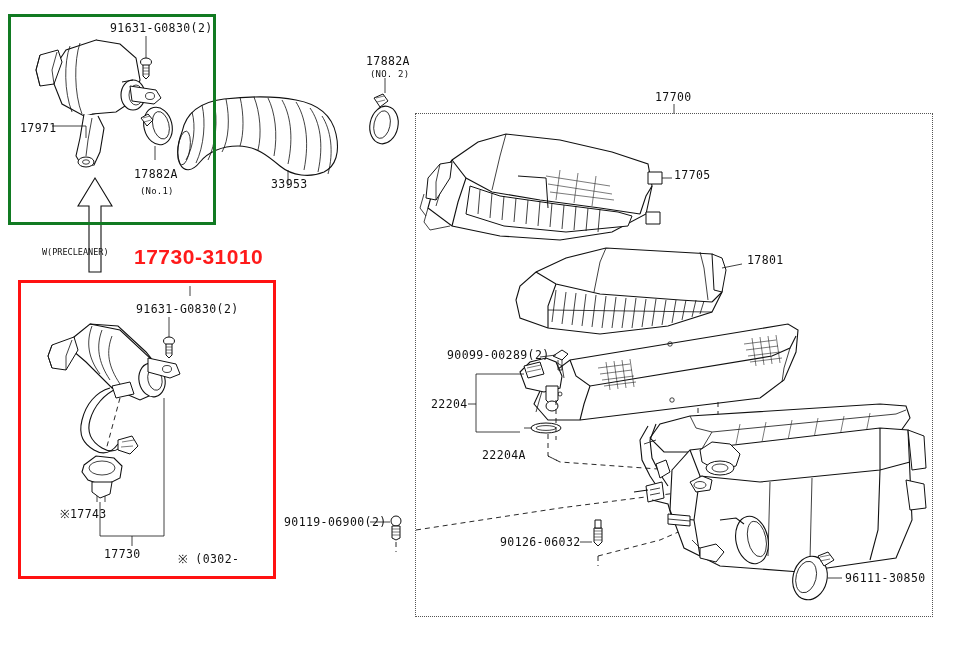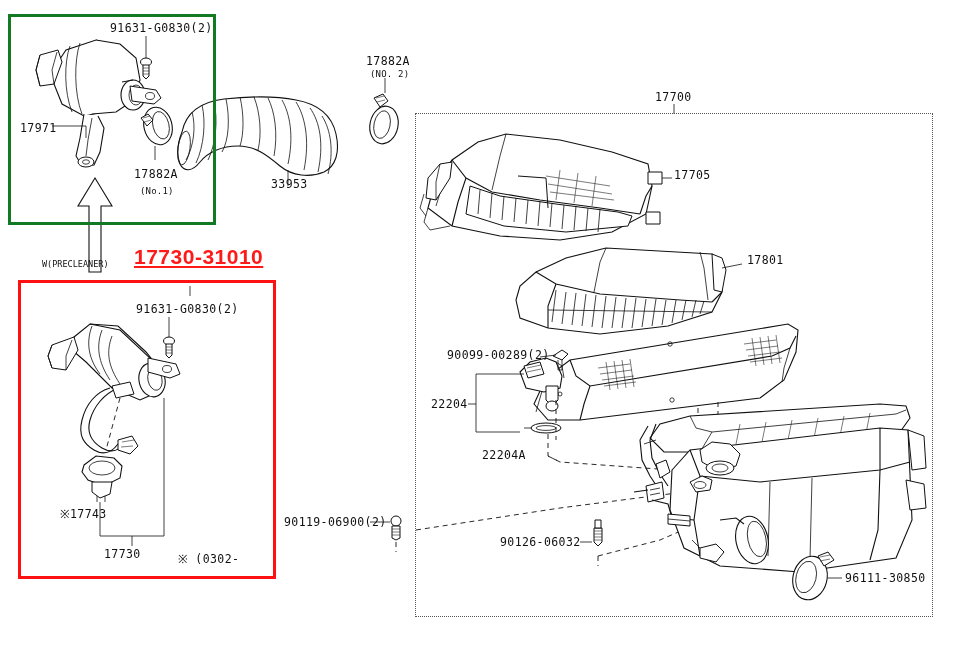--- a/index.html
+++ b/index.html
@@ -24,21 +24,20 @@
   }
   .lbl.small{font-size:9px;letter-spacing:0.2px;}
   .lbl.tiny{font-size:8.5px;letter-spacing:0px;}
   .lbl.code{font-size:11.5px;}
   .lbl.redtitle{
     color:#ff1a1a;
     font-family:"Liberation Sans","DejaVu Sans",sans-serif;
     font-size:21px;
     font-weight:700;
     letter-spacing:0.5px;
-    text-decoration:underline;
   }
   .lbl.diagid{
     font-size:11px;color:#444;letter-spacing:1px;
   }
   .boxgreen{
     position:absolute;
     border:3px solid #117a22;
     box-sizing:border-box;
     pointer-events:none;
   }
@@ -362,21 +361,21 @@
 
   <div class="lbl code" style="left:110px;top:22px;">91631-G0830(2)</div>
   <div class="lbl code" style="left:20px;top:122px;">17971</div>
   <div class="lbl code" style="left:134px;top:168px;">17882A</div>
   <div class="lbl small" style="left:140px;top:186px;">(No.1)</div>
 
   <div class="lbl code" style="left:366px;top:55px;">17882A</div>
   <div class="lbl small" style="left:370px;top:69px;">(NO. 2)</div>
   <div class="lbl code" style="left:271px;top:178px;">33953</div>
 
-  <div class="lbl tiny" style="left:16px;top:260px;padding-left:26px;">W(PRECLEANER)</div>
+  <div class="lbl tiny" style="left:16px;top:248px;padding-left:26px;">W(PRECLEANER)</div>
   <div class="lbl redtitle" style="left:134px;top:245px;">17730-31010</div>
 
   <div class="lbl code" style="left:136px;top:303px;">91631-G0830(2)</div>
   <div class="lbl code" style="left:60px;top:508px;">※17743</div>
   <div class="lbl code" style="left:104px;top:548px;">17730</div>
   <div class="lbl code" style="left:178px;top:553px;">※ (0302-</div>
 
   <div class="lbl code" style="left:655px;top:91px;">17700</div>
   <div class="lbl code" style="left:674px;top:169px;">17705</div>
   <div class="lbl code" style="left:747px;top:254px;">17801</div>

